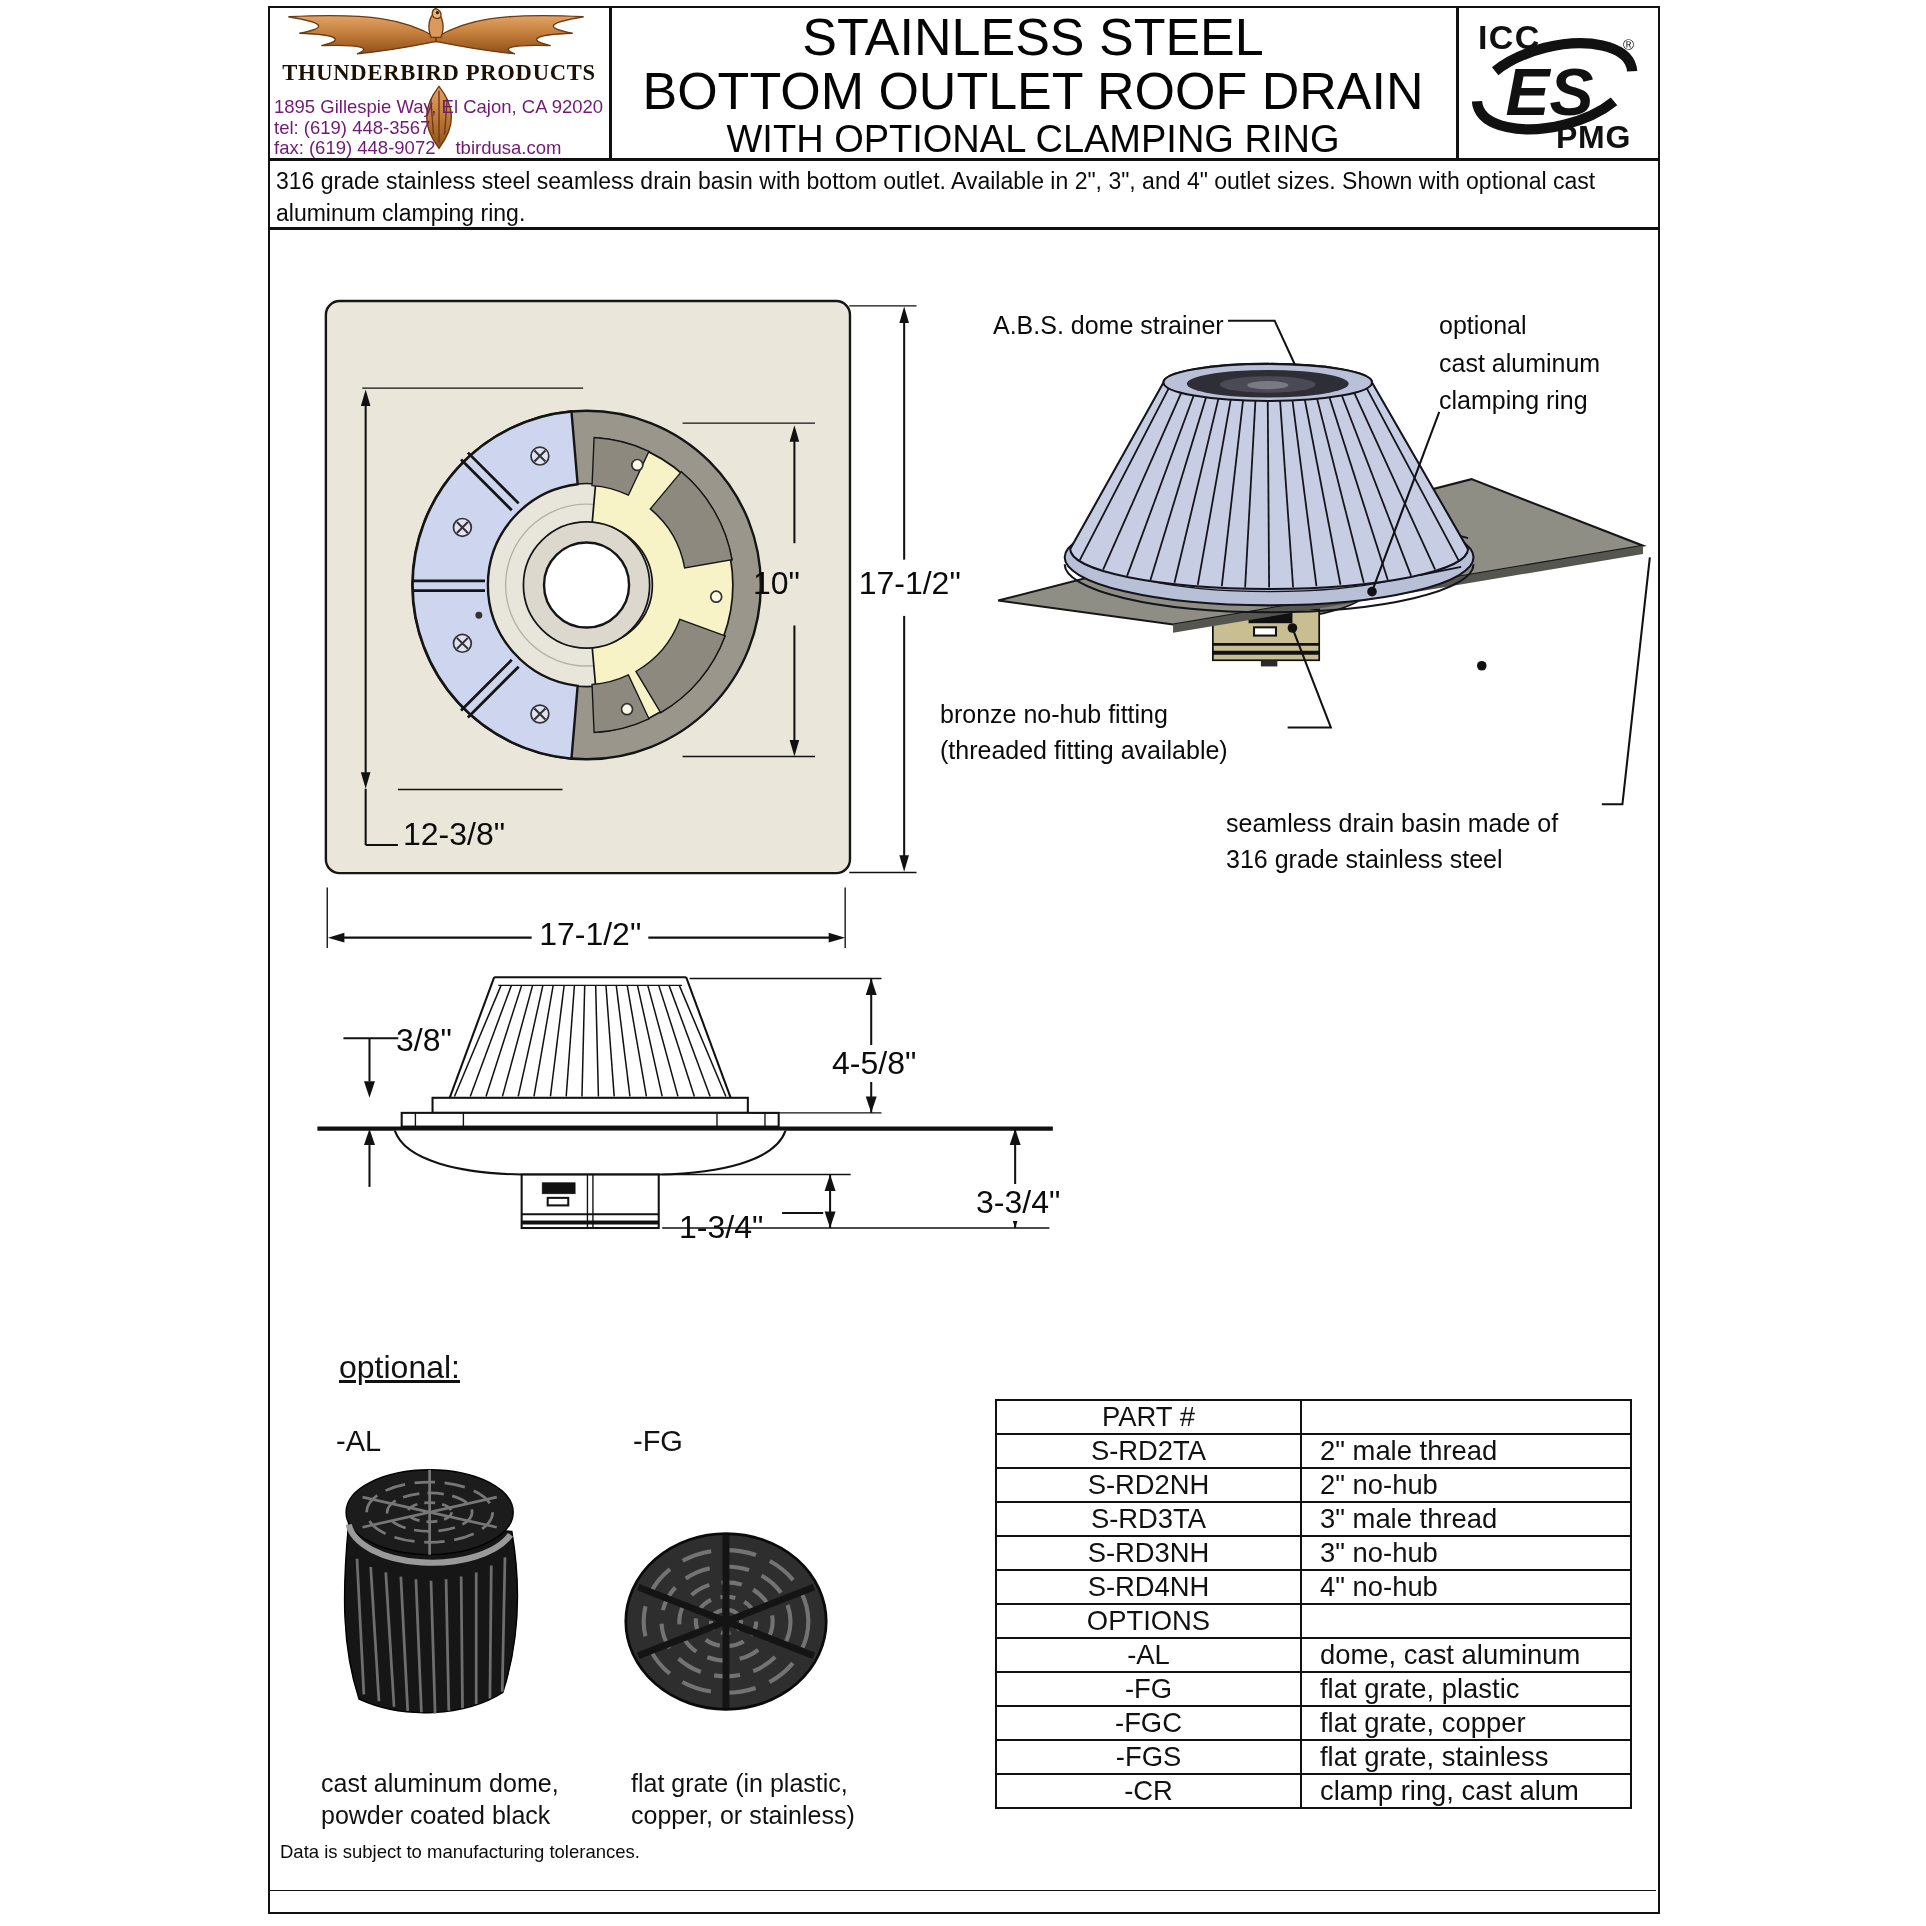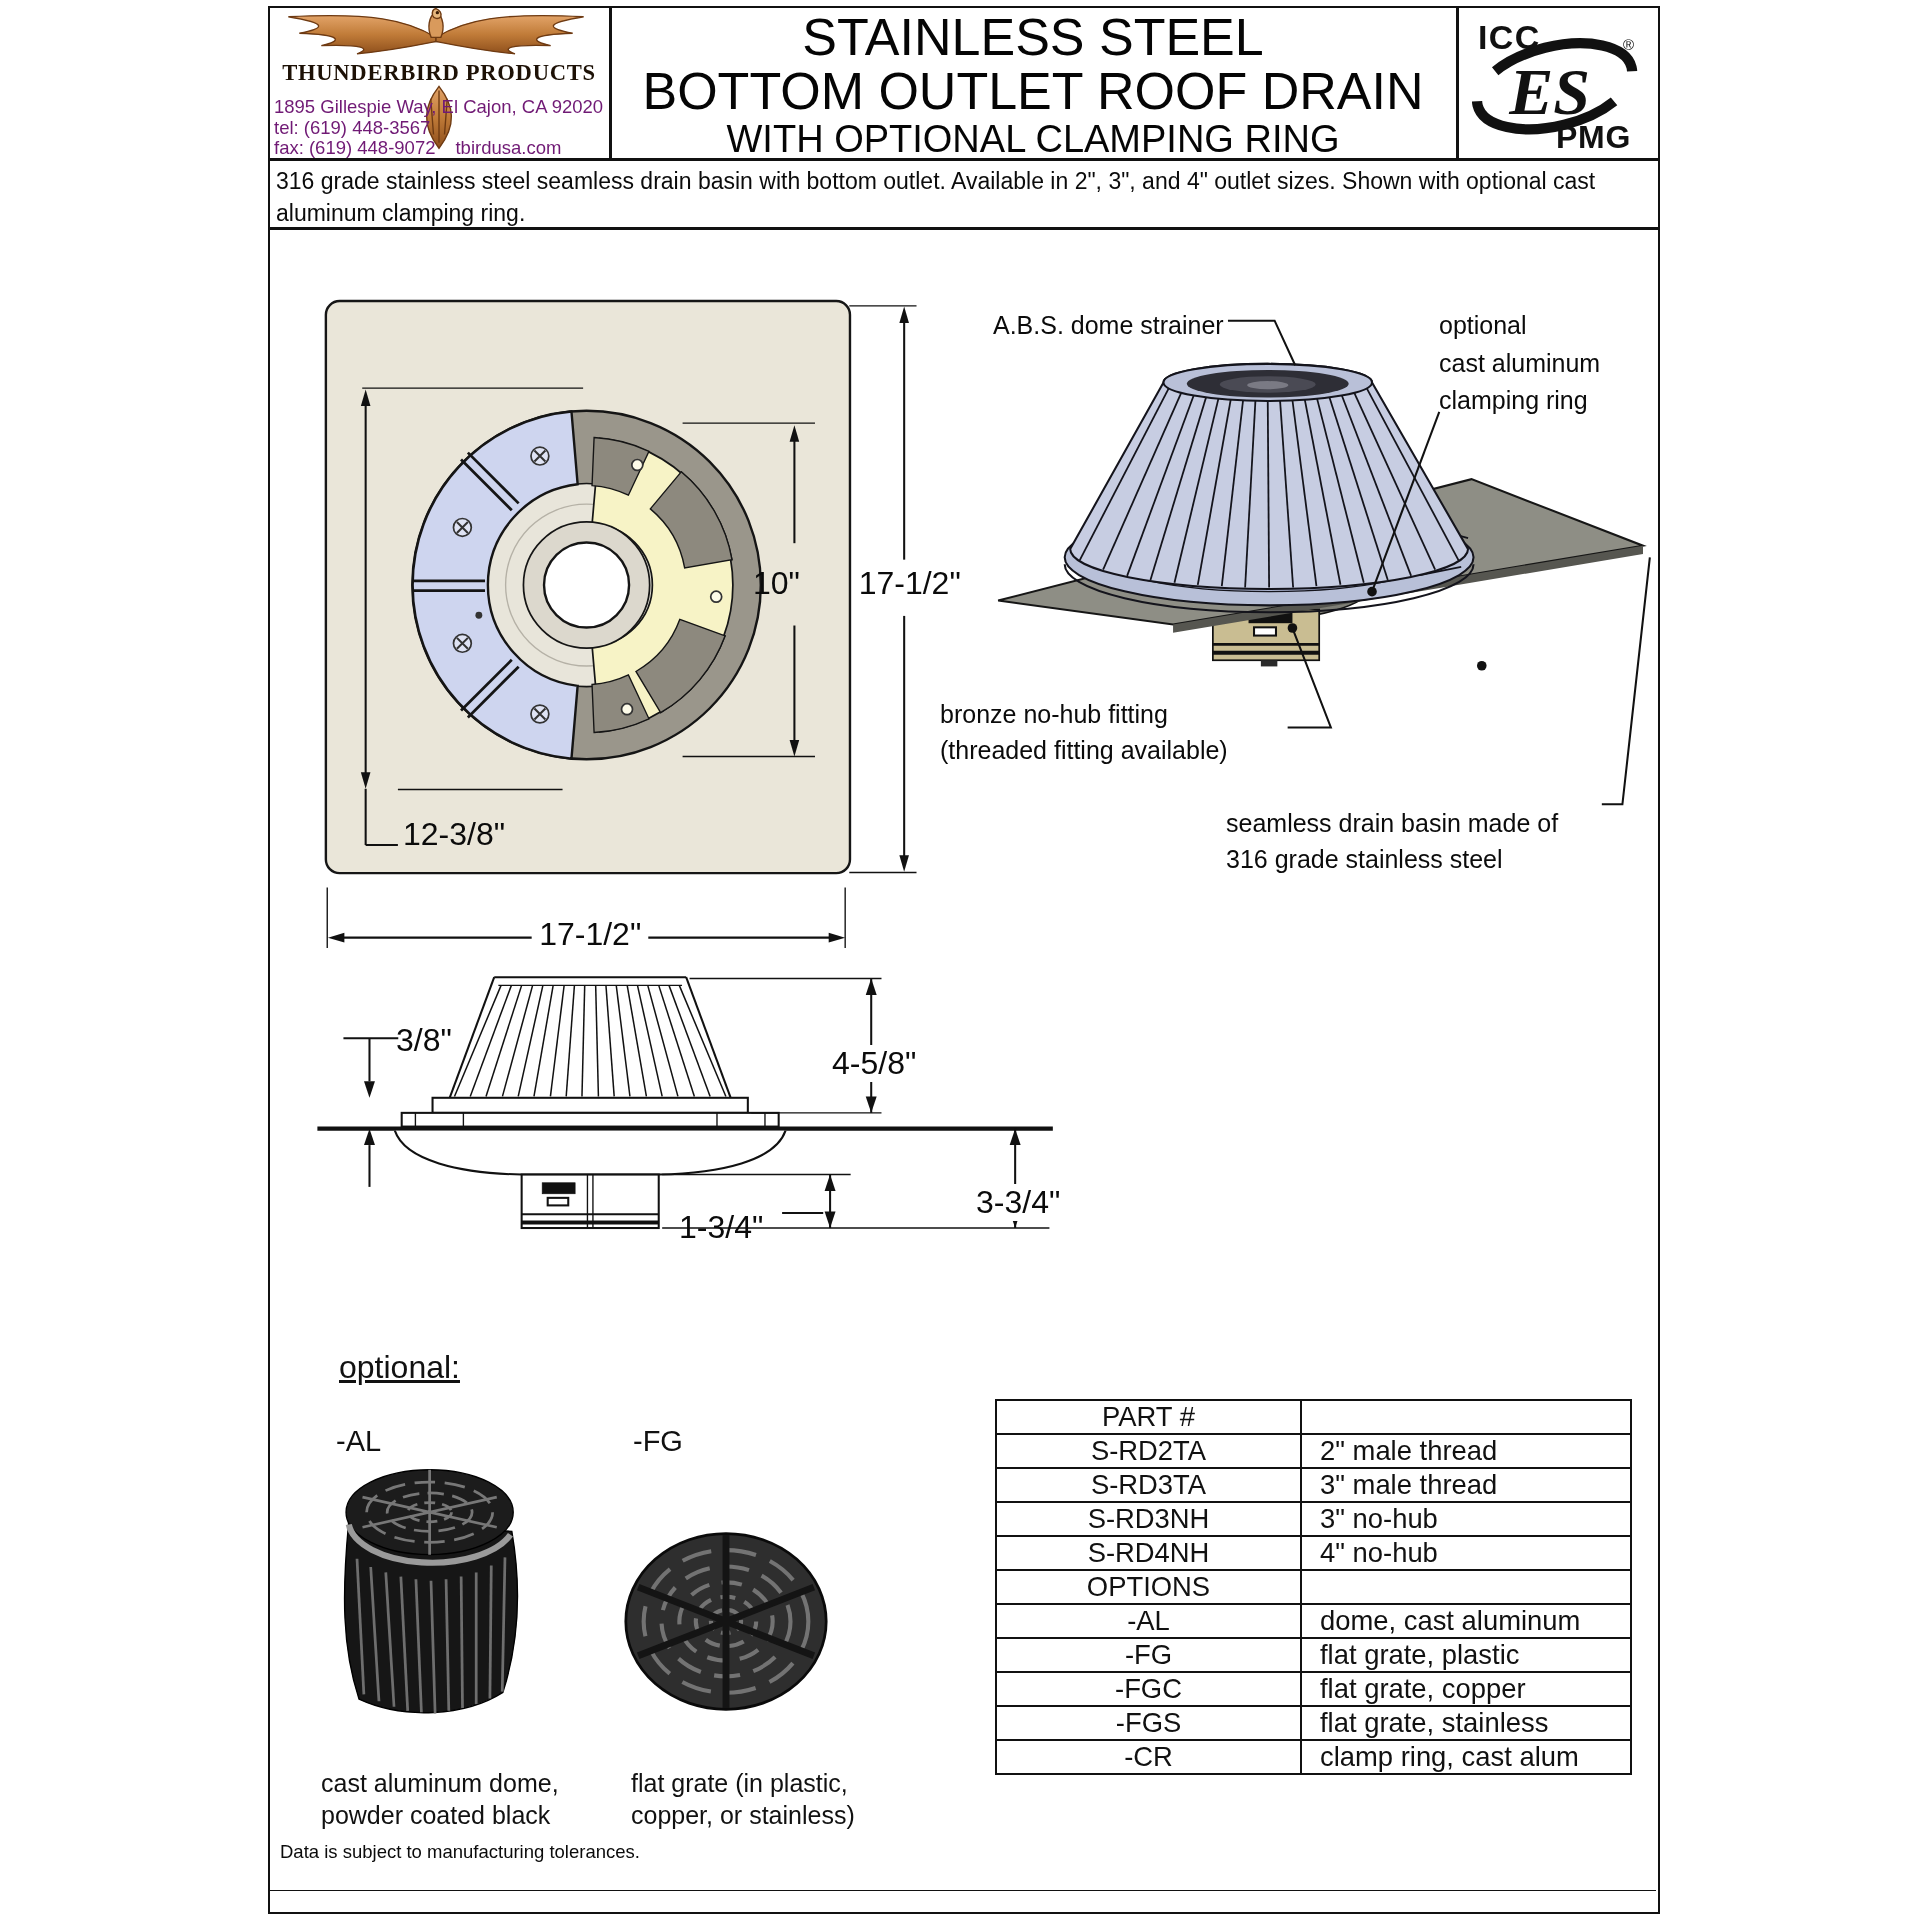--- a/index.html
+++ b/index.html
@@ -11,21 +11,21 @@
   
   .brand-name{position:absolute;left:269px;top:60px;width:340px;text-align:center;
       font-family:"Liberation Serif",serif;font-weight:bold;font-size:22.6px;color:#1d1106;letter-spacing:0.7px;}
   .addr{position:absolute;left:274px;top:97px;font-size:18.5px;line-height:1.12;color:#701a75;}
   .addr .row3{display:flex;gap:20px;}
   .title-block{position:absolute;left:612px;top:9.6px;width:842px;text-align:center;color:#050505;}
   .title-l1,.title-l2{font-size:52px;line-height:1.04;letter-spacing:0px;}
   .title-l3{font-size:38px;line-height:1.15;}
   .icc-icc{position:absolute;left:1478px;top:18px;font-size:34px;font-weight:bold;letter-spacing:1.4px;}
   .icc-es{position:absolute;left:1488px;top:54px;width:123px;text-align:center;
-      font-family:Liberation Serif, serif;font-style:italic;font-weight:bold;font-size:66px;}
+      font-family:Liberation Sans, sans-serif;font-style:italic;font-weight:bold;font-size:66px;}
   .icc-pmg{position:absolute;left:1556px;top:119px;font-size:32px;font-weight:bold;letter-spacing:0.7px;}
   .icc-reg{position:absolute;left:1623px;top:36px;font-size:15px;}
   .desc{position:absolute;left:276px;top:166px;width:1377px;font-size:23px;line-height:1.37;color:#0b0b0b;}
   
   .lbl{position:absolute;font-size:25px;line-height:1.5;color:#0b0b0b;white-space:nowrap;}
   .dim{position:absolute;font-size:32px;color:#0b0b0b;white-space:nowrap;}
   .dim.bgw{background:#fff;text-align:center;padding:0 2.7px;}
   .opt-head{position:absolute;left:339px;top:1349px;font-size:32px;text-decoration:underline;}
   .opt-code{position:absolute;font-size:29px;}
   .caption{position:absolute;font-size:25px;line-height:1.26;}
@@ -378,20 +378,24 @@
     <tbody>
         <tr>
       <td class="c1">PART #</td>
       <td class="c2"></td>
     </tr>
     <tr>
           <td class="c1">S-RD2TA</td>
           <td class="c2">2" male thread</td>
         </tr>
     <tr>
+          <td class="c1">S-RD2NH</td>
+          <td class="c2">2" no-hub</td>
+        </tr>
+    <tr>
           <td class="c1">S-RD3TA</td>
           <td class="c2">3" male thread</td>
         </tr>
     <tr>
           <td class="c1">S-RD3NH</td>
           <td class="c2">3" no-hub</td>
         </tr>
     <tr>
           <td class="c1">S-RD4NH</td>
           <td class="c2">4" no-hub</td>

